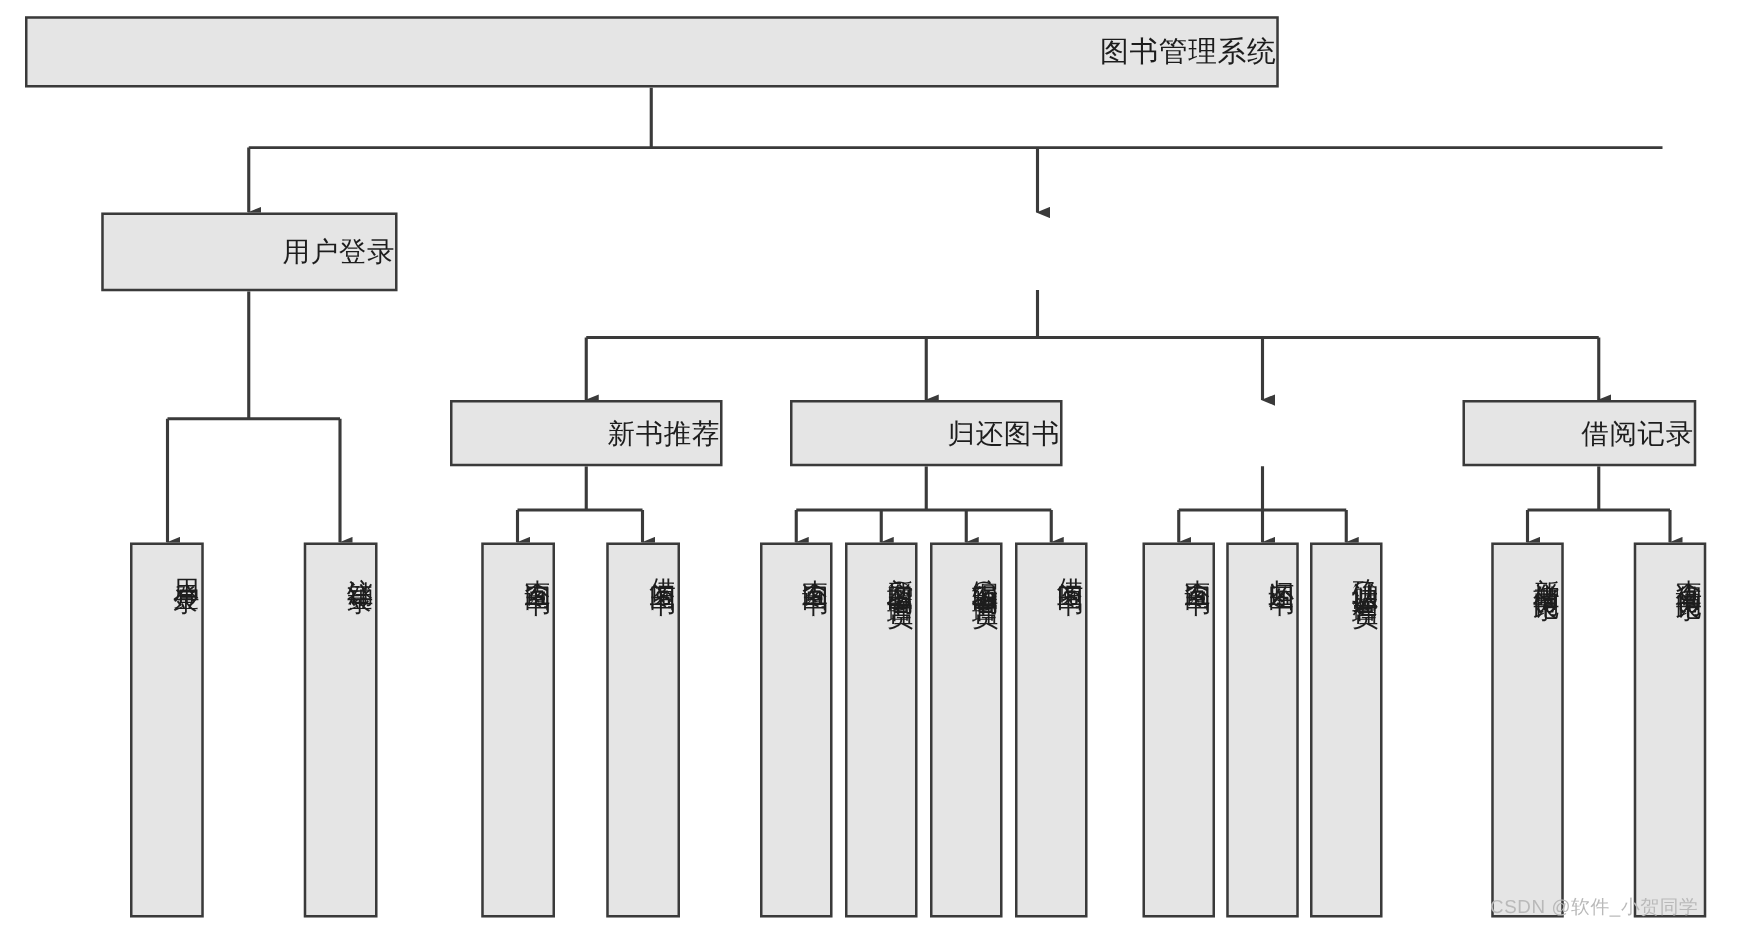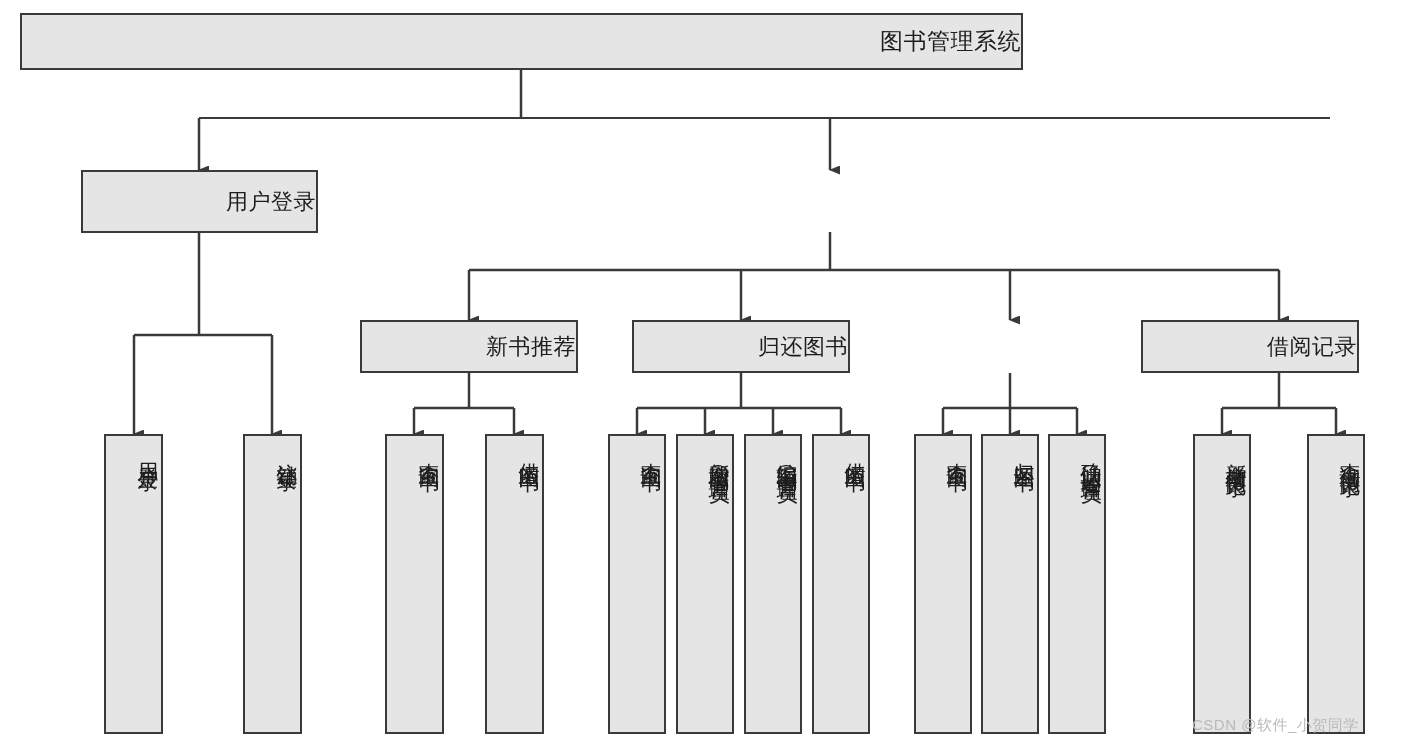--- a/index.html
+++ b/index.html
@@ -127,21 +127,21 @@
   <div class="node" style="left:81px; top:170px; width:237px; height:63px;">
     <span class="label">用户登录</span>
   </div>
 
   <div class="node" style="left:360px; top:320px; width:218px; height:53px;">
     <span class="label">新书推荐</span>
   </div>
   <div class="node" style="left:632px; top:320px; width:218px; height:53px;">
     <span class="label">归还图书</span>
   </div>
-  <div class="node" style="left:1141px; top:320px; width:218px; height:53px;">
+  <div class="node" style="left:1170px; top:320px; width:187px; height:53px;">
     <span class="label">借阅记录</span>
   </div>
 
   <div class="node vertical" style="left:104px; top:434px; width:59px; height:300px;">
     <span class="label">用户登录</span>
   </div>
   <div class="node vertical" style="left:243px; top:434px; width:59px; height:300px;">
     <span class="label">注销登录</span>
   </div>
 

